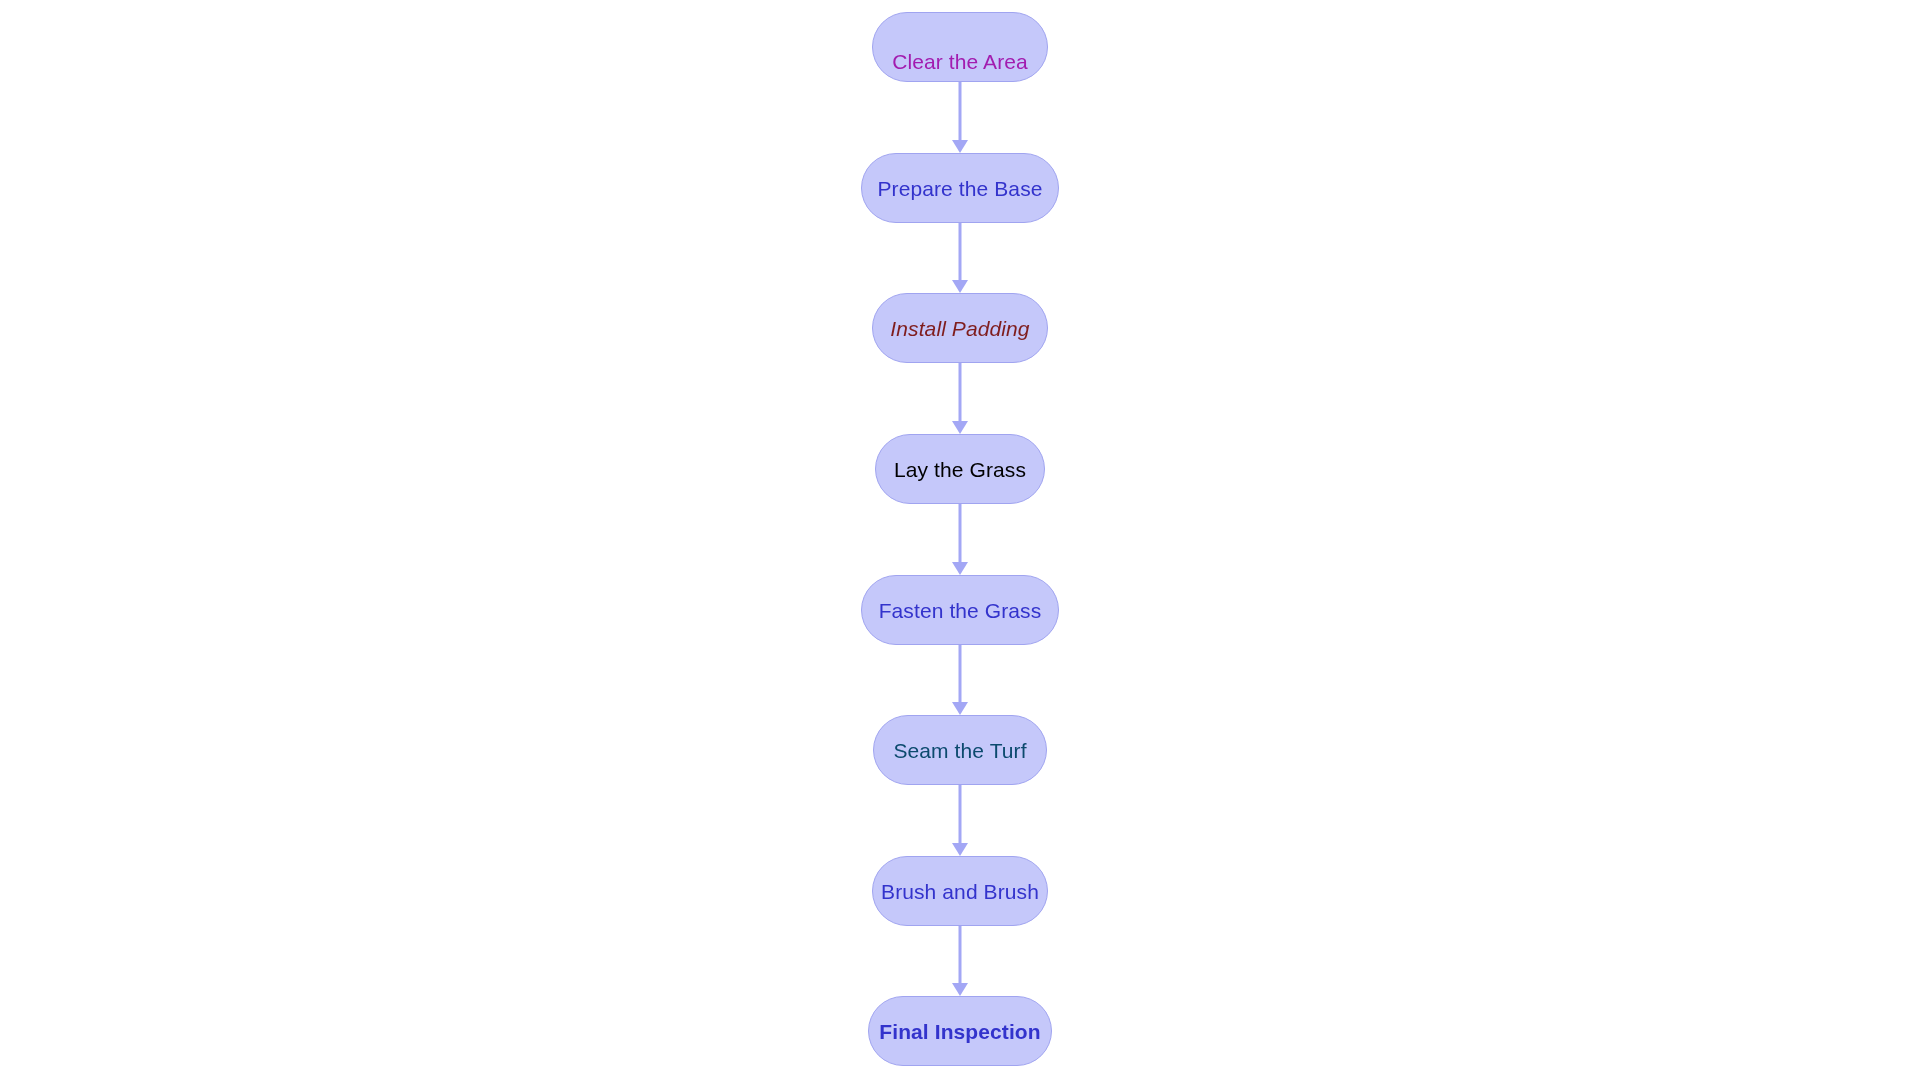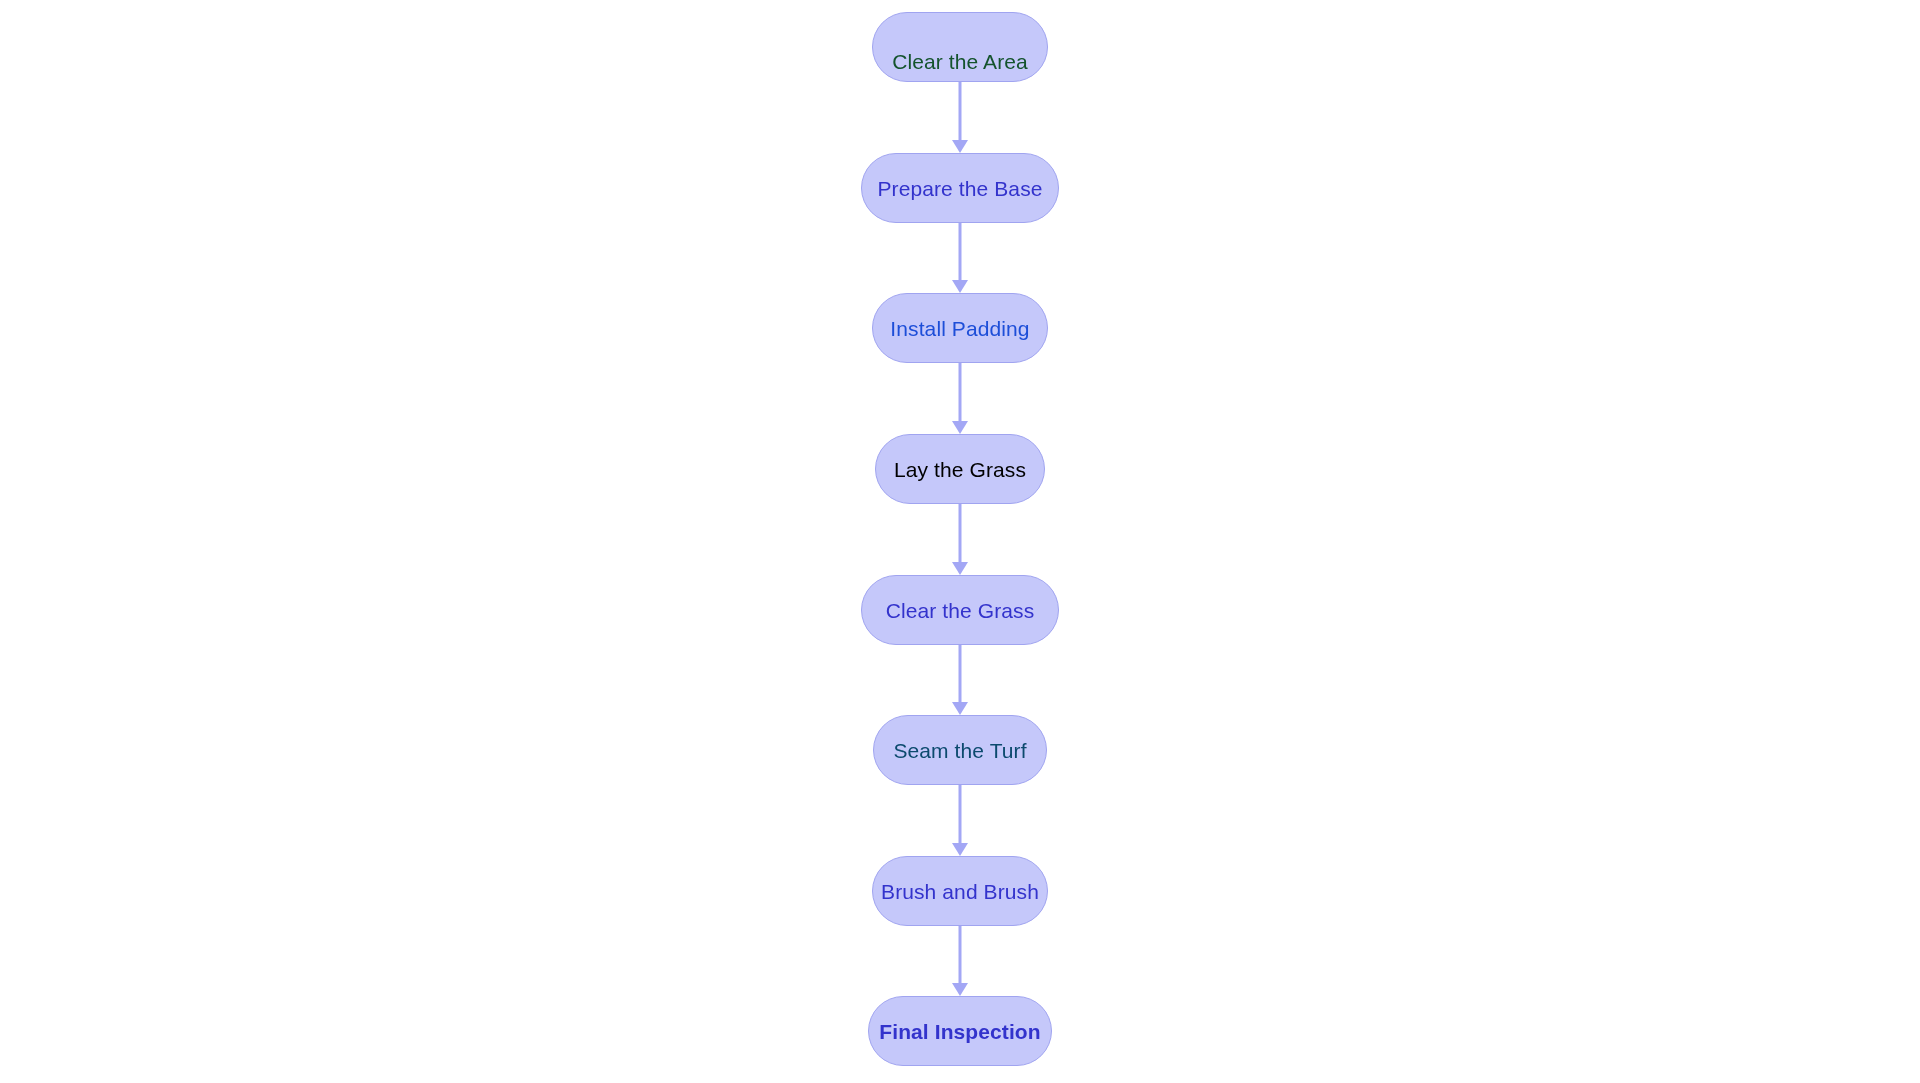--- a/index.html
+++ b/index.html
@@ -88,33 +88,33 @@
         <path d="M 952 843 L 968 843 L 960 856 Z" fill="#a3a7f5"></path>
       </g>
       <g>
         <line x1="960" y1="926" x2="960" y2="983" stroke="#a3a7f5" stroke-width="3"></line>
         <path d="M 952 983 L 968 983 L 960 996 Z" fill="#a3a7f5"></path>
       </g>
     </svg>
 
   <div id="node-layer">
       <div class="flow-node" style="left: 960px; top: 47px; width: 176px; background: rgb(197, 200, 250); border-color: rgb(160, 164, 240);">
-        <span class="flow-node-label" style="color: #14532d; margin-top: 28px;">Clear the Area</span>
+        <span class="flow-node-label" style="color: #a21caf; margin-top: 28px;">Clear the Area</span>
       </div>
       <div class="flow-node" style="left: 960px; top: 188px; width: 198px; background: rgb(197, 200, 250); border-color: rgb(160, 164, 240);">
         <span class="flow-node-label" style="color: rgb(51, 51, 204); text-align: right;">Prepare the Base</span>
       </div>
       <div class="flow-node" style="left: 960px; top: 328px; width: 176px; background: rgb(197, 200, 250); border-color: rgb(160, 164, 240);">
-        <span class="flow-node-label" style="color: #1d4ed8;">Install Padding</span>
+        <span class="flow-node-label" style="color: #7f1d1d; font-style: italic;">Install Padding</span>
       </div>
       <div class="flow-node" style="left: 960px; top: 469px; width: 170px; background: rgb(197, 200, 250); border-color: rgb(160, 164, 240);">
         <span class="flow-node-label" style="color: #000000;">Lay the Grass</span>
       </div>
       <div class="flow-node" style="left: 960px; top: 610px; width: 198px; background: rgb(197, 200, 250); border-color: rgb(160, 164, 240);">
-        <span class="flow-node-label" style="color: rgb(51, 51, 204);">Clear the Grass</span>
+        <span class="flow-node-label" style="color: rgb(51, 51, 204);">Fasten the Grass</span>
       </div>
       <div class="flow-node" style="left: 960px; top: 750px; width: 174px; background: rgb(197, 200, 250); border-color: rgb(160, 164, 240);">
         <span class="flow-node-label" style="color: #0c4a6e;">Seam the Turf</span>
       </div>
       <div class="flow-node" style="left: 960px; top: 891px; width: 176px; background: rgb(197, 200, 250); border-color: rgb(160, 164, 240);">
         <span class="flow-node-label" style="color: rgb(51, 51, 204);">Brush and Brush</span>
       </div>
       <div class="flow-node" style="left: 960px; top: 1031px; width: 184px; background: rgb(197, 200, 250); border-color: rgb(160, 164, 240);">
         <span class="flow-node-label" style="color: rgb(51, 51, 204); font-weight: bold;">Final Inspection</span>
       </div>

